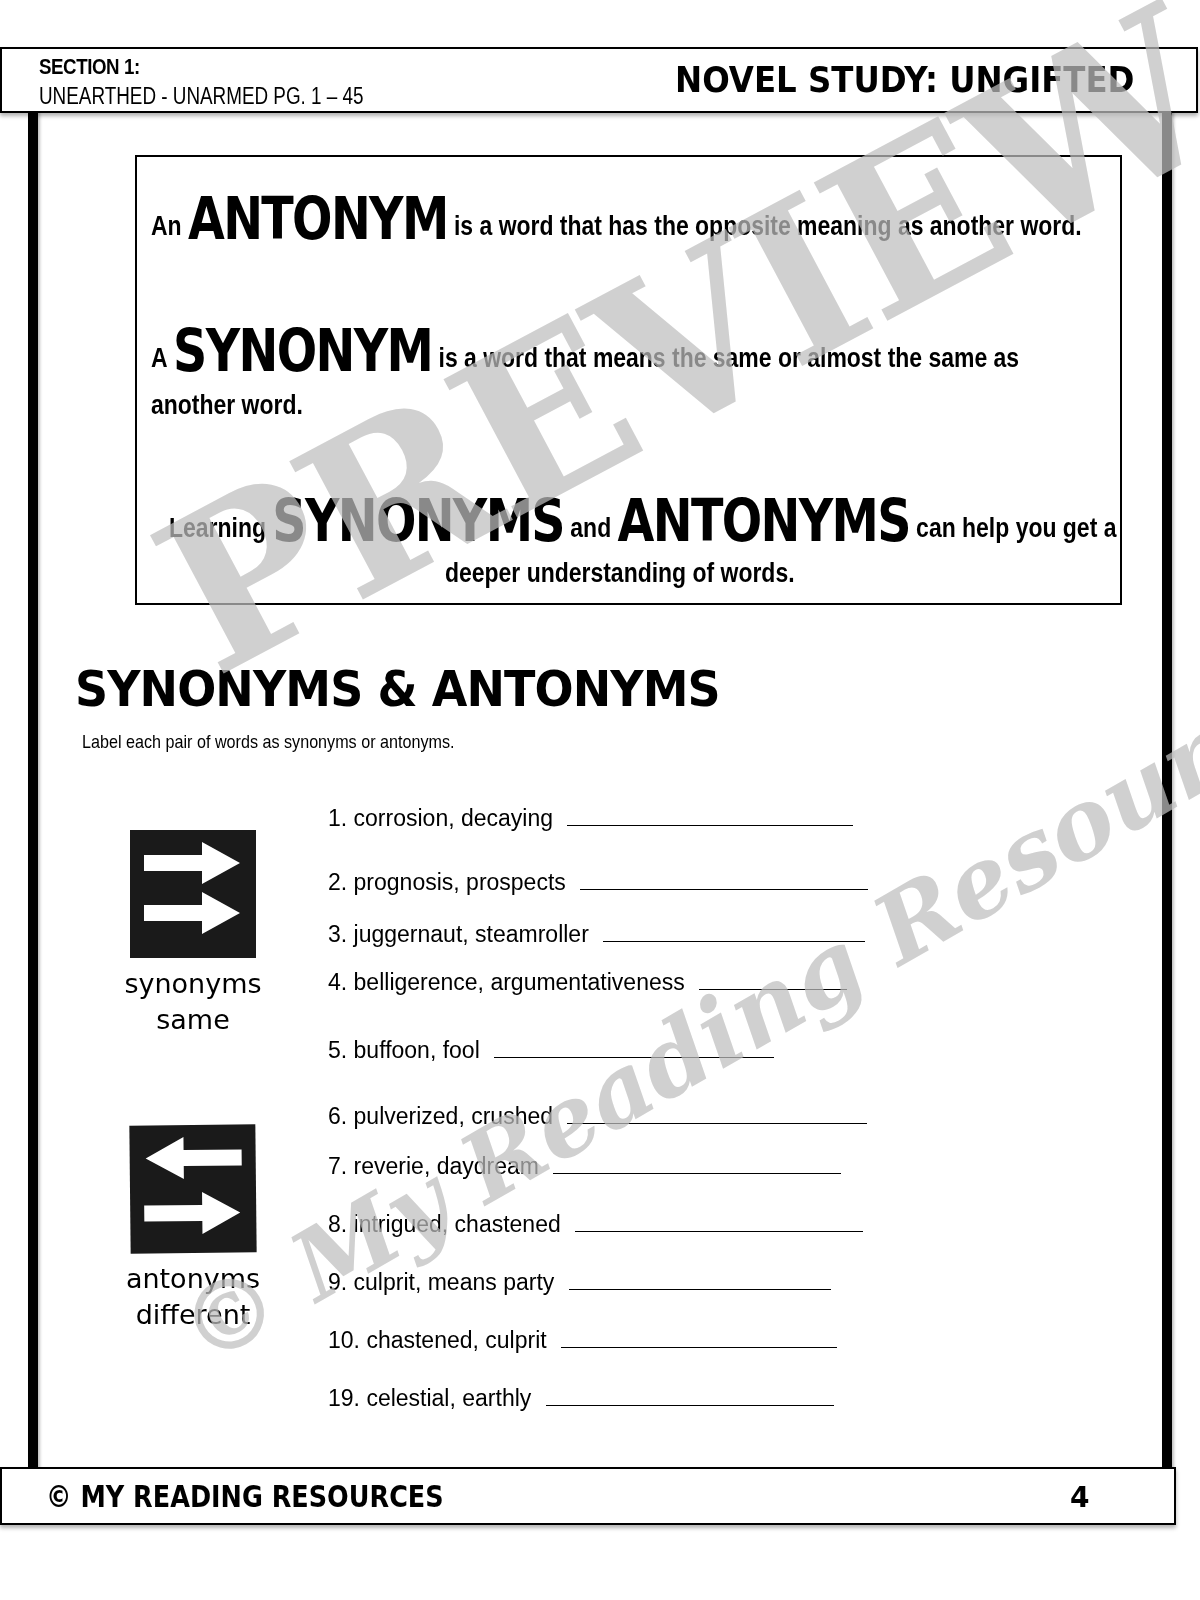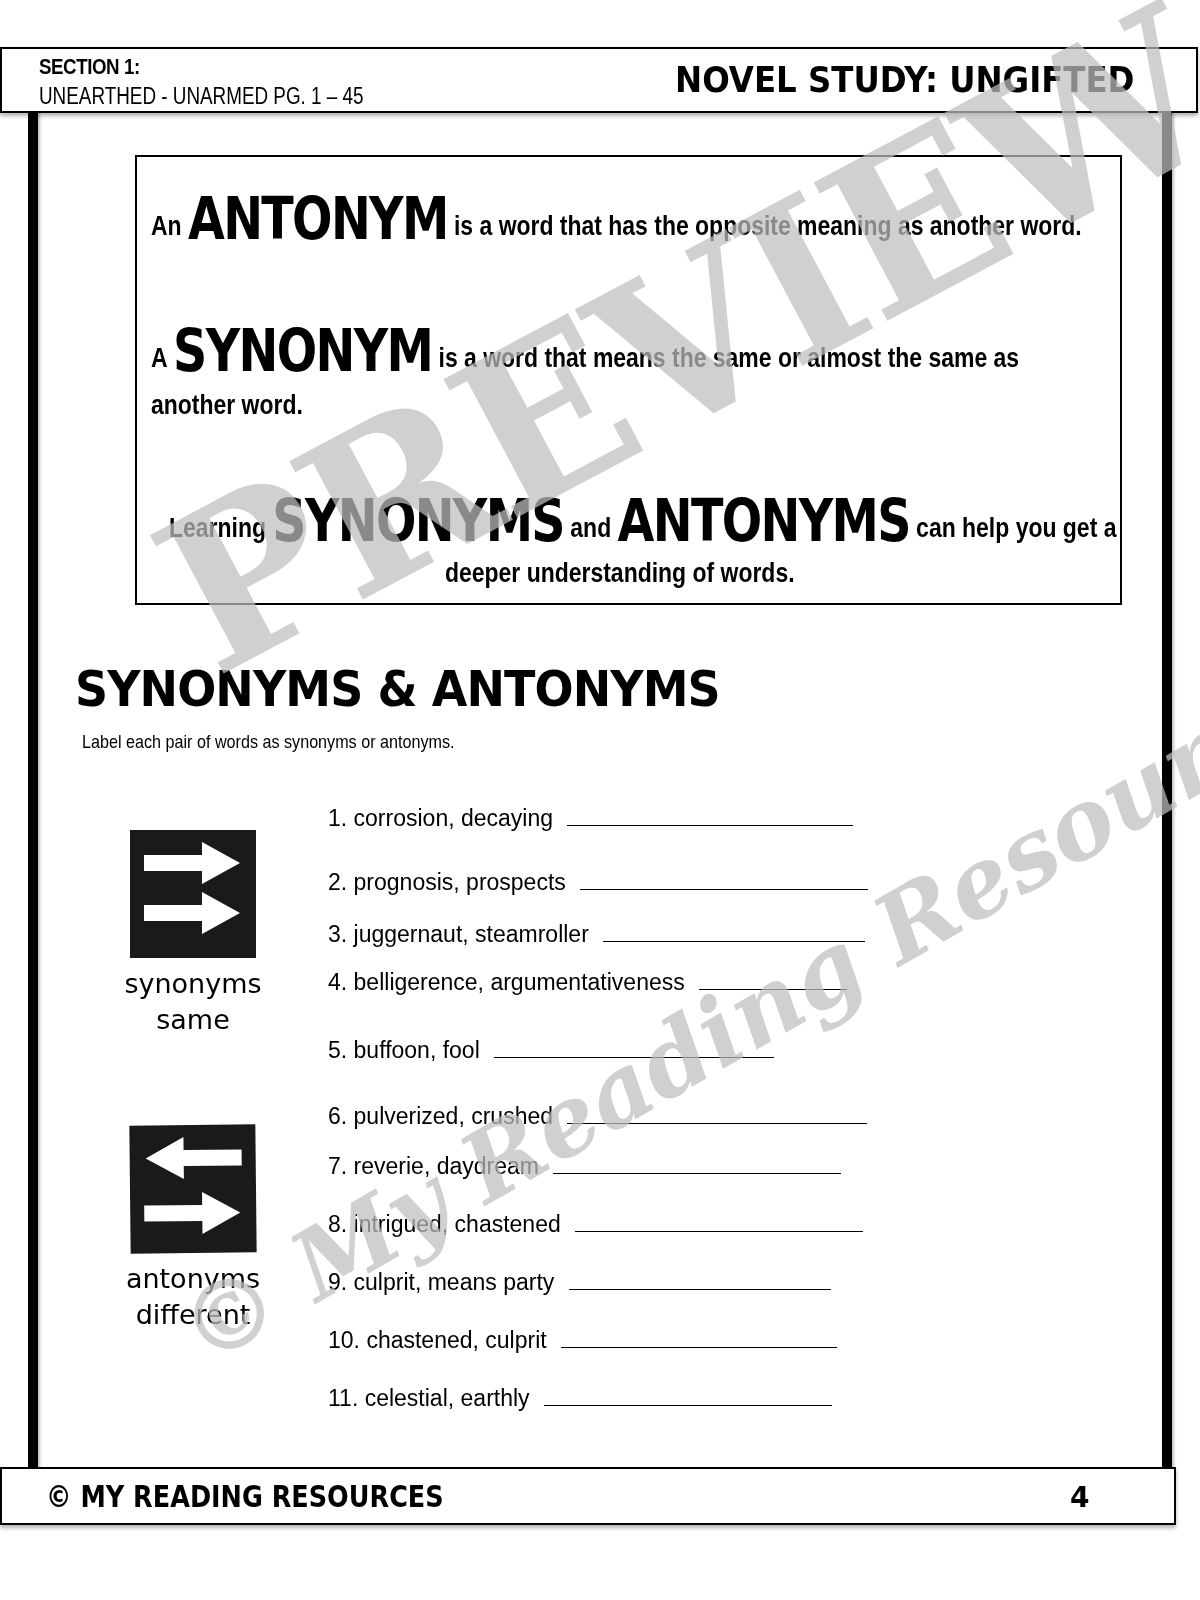--- a/index.html
+++ b/index.html
@@ -207,21 +207,21 @@
     <span>9.</span>
     <span>culprit, means party</span>
     <span class="blank" style="width:262px"></span>
   </div>
   <div class="q" style="top:522px">
     <span>10.</span>
     <span>chastened, culprit</span>
     <span class="blank" style="width:276px"></span>
   </div>
   <div class="q" style="top:580px">
-    <span>11.</span>
+    <span>19.</span>
     <span>celestial, earthly</span>
     <span class="blank" style="width:288px"></span>
   </div>
 </div>
 
 <div class="footer">
   <div class="copyright">© MY READING RESOURCES</div>
   <div class="page-num">4</div>
 </div>
 

